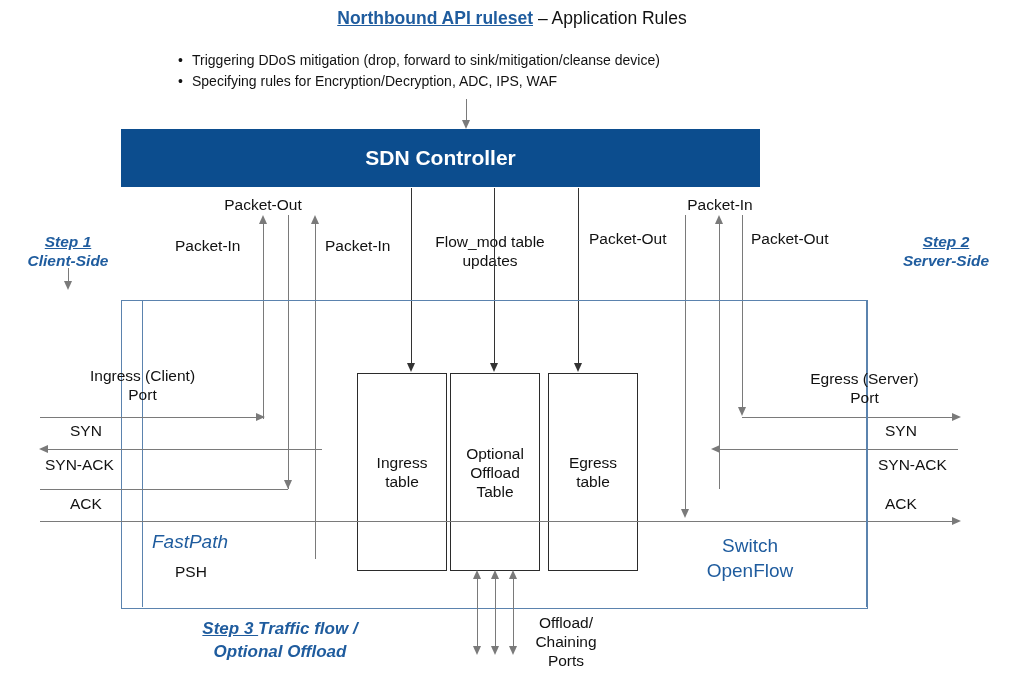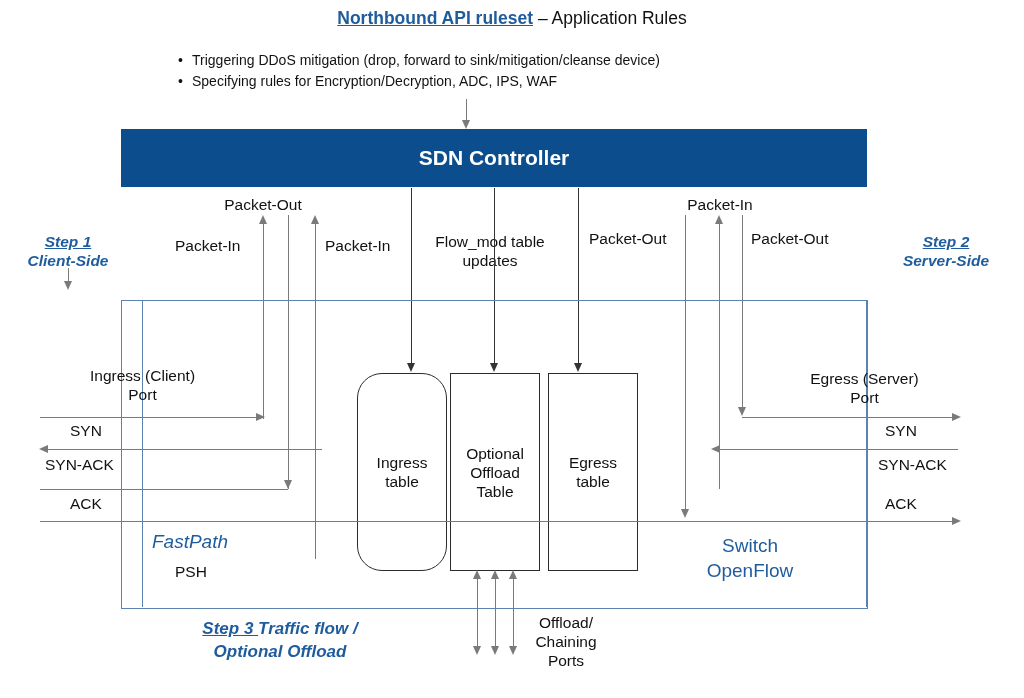--- a/index.html
+++ b/index.html
@@ -10,21 +10,21 @@
   
   #title-line{top:8px;left:0;width:1024px;text-align:center;font-size:17.5px;}
   #title-line .t1{color:#1F5C9E;font-weight:bold;text-decoration:underline;}
   #title-line .t2{color:#111;}
 
   #bullets{top:50px;left:178px;width:700px;font-size:14px;line-height:21px;color:#121212;}
   #bullets div{white-space:nowrap;}
   #bullets .b{display:inline-block;width:14px;}
 
   
-  #sdn-bar{left:121px;top:129px;width:746px;height:58px;background:#0C4D8E;}
+  #sdn-bar{left:121px;top:129px;width:639px;height:58px;background:#0C4D8E;}
   #sdn-bar .lbl{color:#fff;font-size:21px;font-weight:bold;text-align:center;line-height:58px;}
 
   
   .lab{font-size:15.5px;color:#111;white-space:nowrap;line-height:19px;}
   .lab.c{text-align:center;}
   .blue{color:#1F5C9E;font-weight:bold;font-style:italic;}
   .blue-ni{color:#1F5C9E;font-weight:normal;font-style:normal;}
   .u{text-decoration:underline;}
 
   
@@ -138,21 +138,21 @@
 
 <div class="abs lab c" style="left:60px;top:366px;width:165px;">
   <div>Ingress (Client)</div>
   <div>Port</div>
 </div>
 <div class="abs lab c" style="left:782px;top:369px;width:165px;">
   <div>Egress (Server)</div>
   <div>Port</div>
 </div>
 
-<div class="tbl" style="left:357px;top:373px;width:88px;height:196px;border-radius:25px;">
+<div class="tbl" style="left:357px;top:373px;width:88px;height:196px;">
   <div class="txt">
     <div>Ingress</div>
     <div>table</div>
   </div>
 </div>
 <div class="tbl" style="left:450px;top:373px;width:88px;height:196px;">
   <div class="txt">
     <div>Optional</div>
     <div>Offload</div>
     <div>Table</div>

